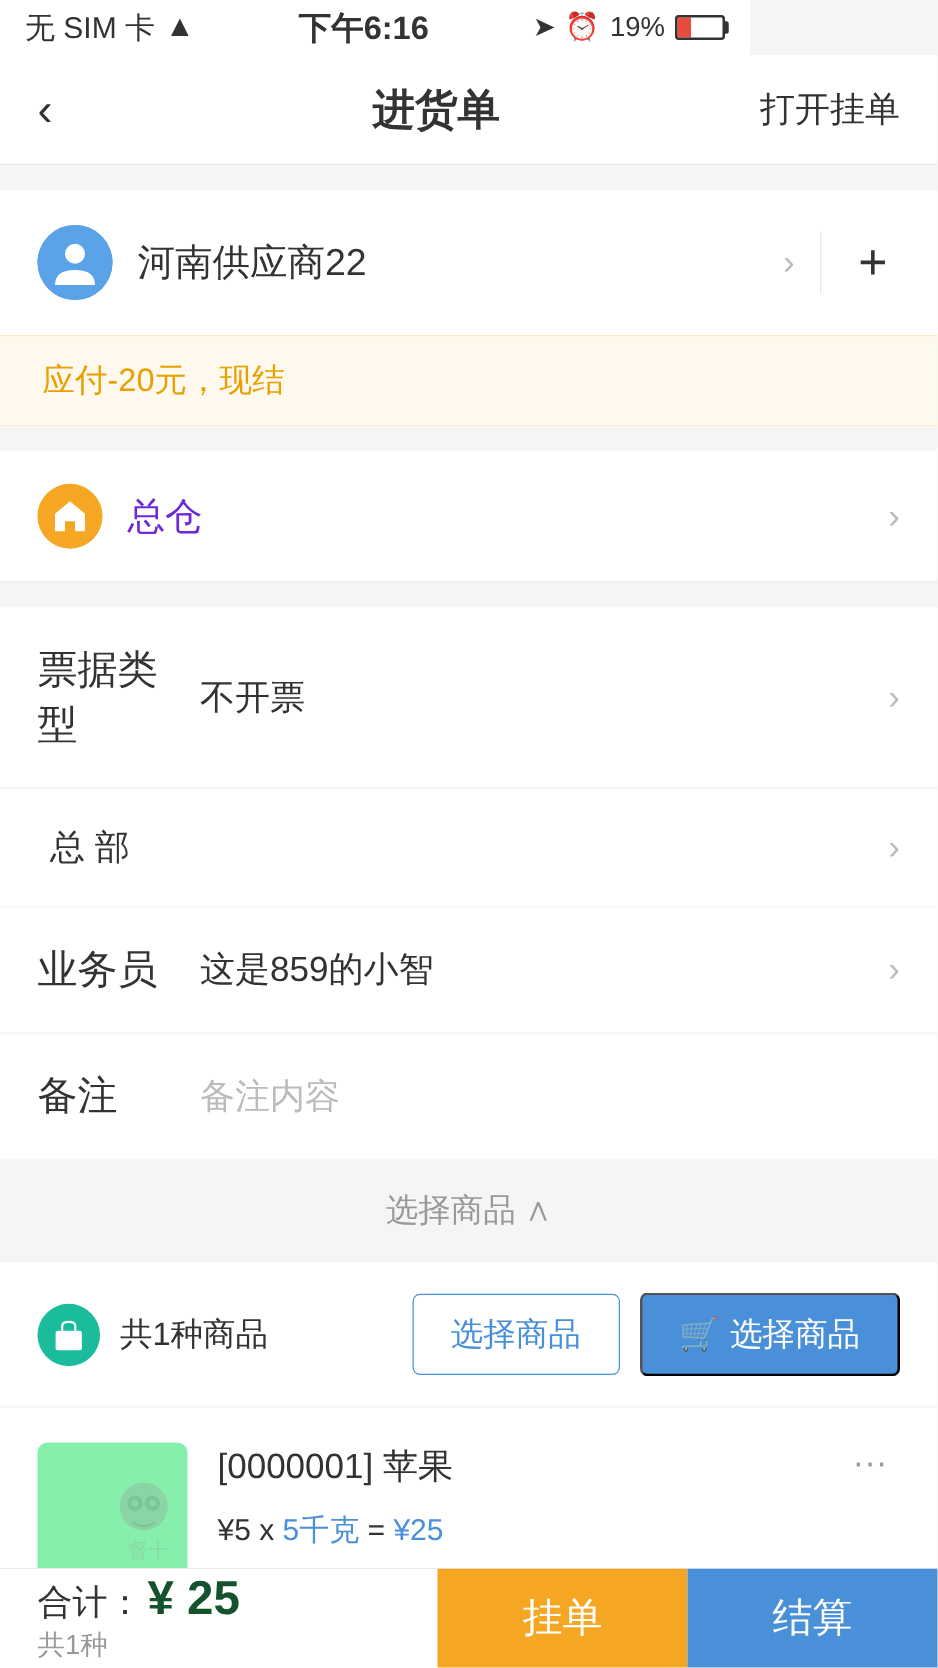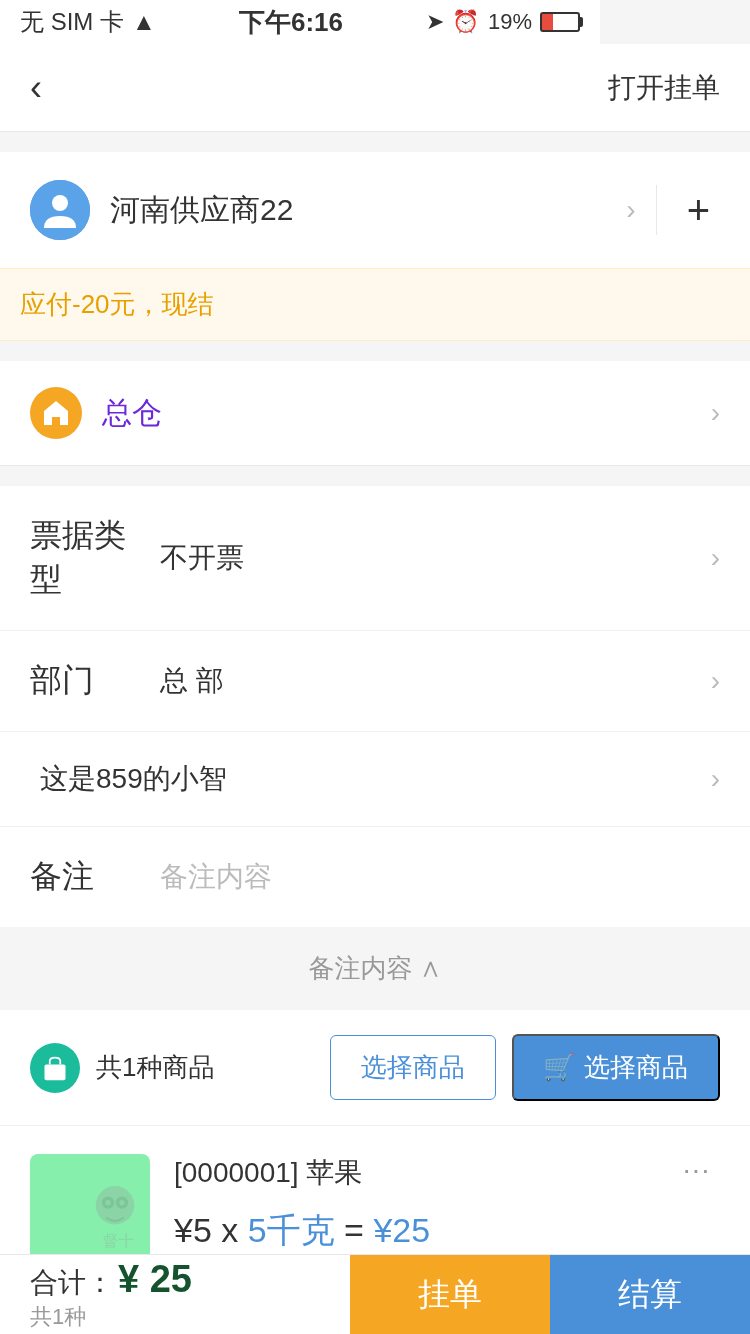--- a/index.html
+++ b/index.html
@@ -137,21 +137,21 @@
     .add-btn {
       font-size: 40px;
       color: #333;
       cursor: pointer;
       padding: 0 10px;
     }
 
     
     .notice-bar {
       background: #fff9ed;
-      padding: 18px 20px;
+      padding: 18px 34px;
       font-size: 26px;
       color: #e8a000;
       border-top: 1px solid #ffecc0;
       border-bottom: 1px solid #ffecc0;
     }
 
     
     .warehouse-row {
       display: flex;
       align-items: center;
@@ -295,21 +295,21 @@
     }
     .product-info {
       flex: 1;
     }
     .product-name {
       font-size: 28px;
       color: #333;
       margin-bottom: 16px;
     }
     .product-calc {
-      font-size: 34px;
+      font-size: 24px;
       color: #333;
     }
     .product-calc .blue {
       color: #4a90d9;
     }
     .product-more {
       color: #999;
       font-size: 28px;
       cursor: pointer;
       padding: 0 10px;
@@ -381,20 +381,21 @@
   <div class="status-right">
     <span>➤</span>
     <span>⏰</span>
     <span>19%</span>
     <span class="battery-icon"></span>
   </div>
 </div>
 
 <div class="nav-bar">
   <div class="nav-back">‹</div>
+  <div class="nav-title">进货单</div>
   <div class="nav-action">打开挂单</div>
 </div>
 
 <div class="section-gap"></div>
 
 <div class="card">
   <div class="supplier-row">
     <div class="supplier-avatar">
       <div class="supplier-avatar-inner">
 
@@ -426,37 +427,37 @@
 
 <div class="form-section">
 
   <div class="form-row">
     <div class="form-label">票据类型</div>
     <div class="form-value">不开票</div>
     <span class="chevron-right">›</span>
   </div>
 
   <div class="form-row">
-    <div class="form-label">部门</div>
     <div class="form-value">总 部</div>
     <span class="chevron-right">›</span>
   </div>
 
   <div class="form-row">
+    <div class="form-label">业务员</div>
     <div class="form-value">这是859的小智</div>
     <span class="chevron-right">›</span>
   </div>
 
   <div class="form-row">
     <div class="form-label">备注</div>
     <div class="form-value placeholder">备注内容</div>
   </div>
 </div>
 
-<div class="collapse-bar">备注内容 ∧</div>
+<div class="collapse-bar">选择商品 ∧</div>
 
 <div class="products-header">
   <div class="products-icon">
 
     <svg viewBox="0 0 32 32" width="28" height="28" fill="white">
       <rect x="4" y="12" width="24" height="18" rx="2"></rect>
       <path d="M10 12 L10 8 Q10 4 16 4 Q22 4 22 8 L22 12" fill="none" stroke="white" stroke-width="2"></path>
     </svg>
   </div>
   <div class="products-count">共1种商品</div>

